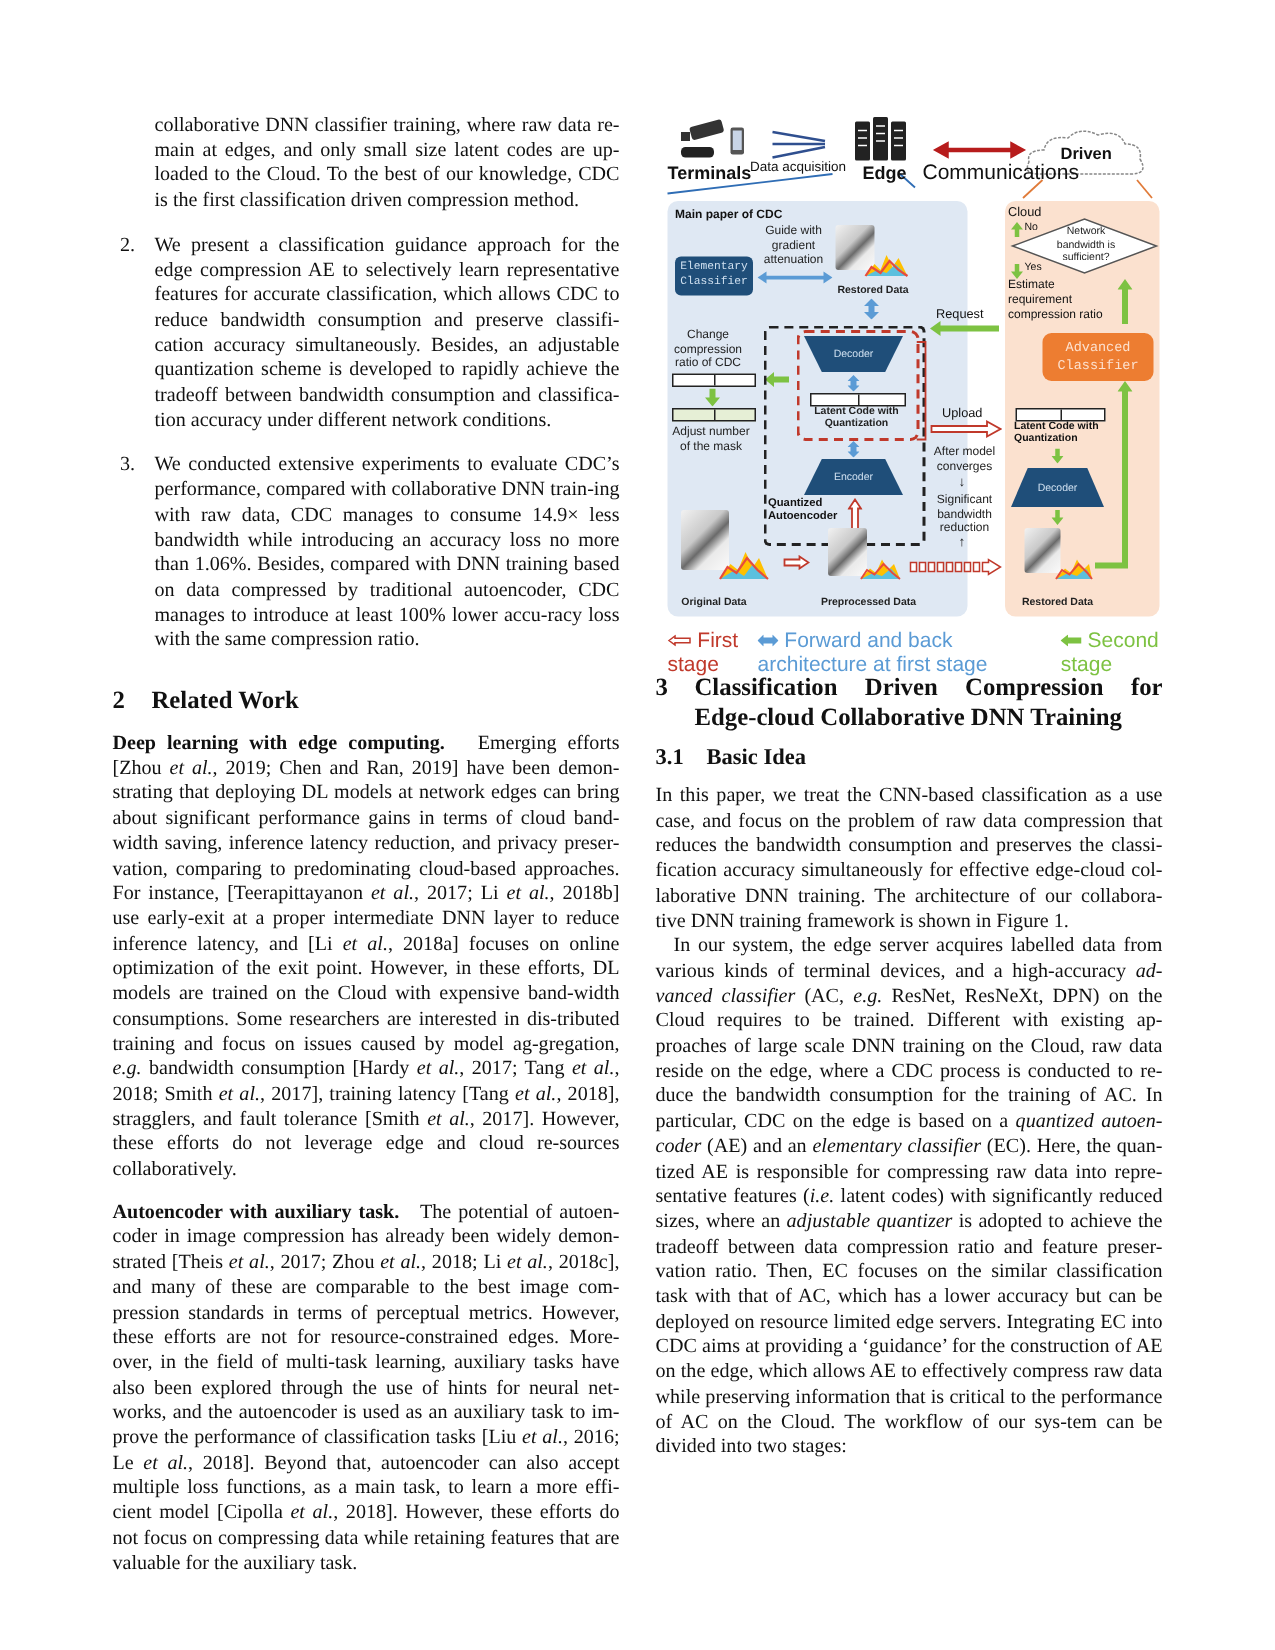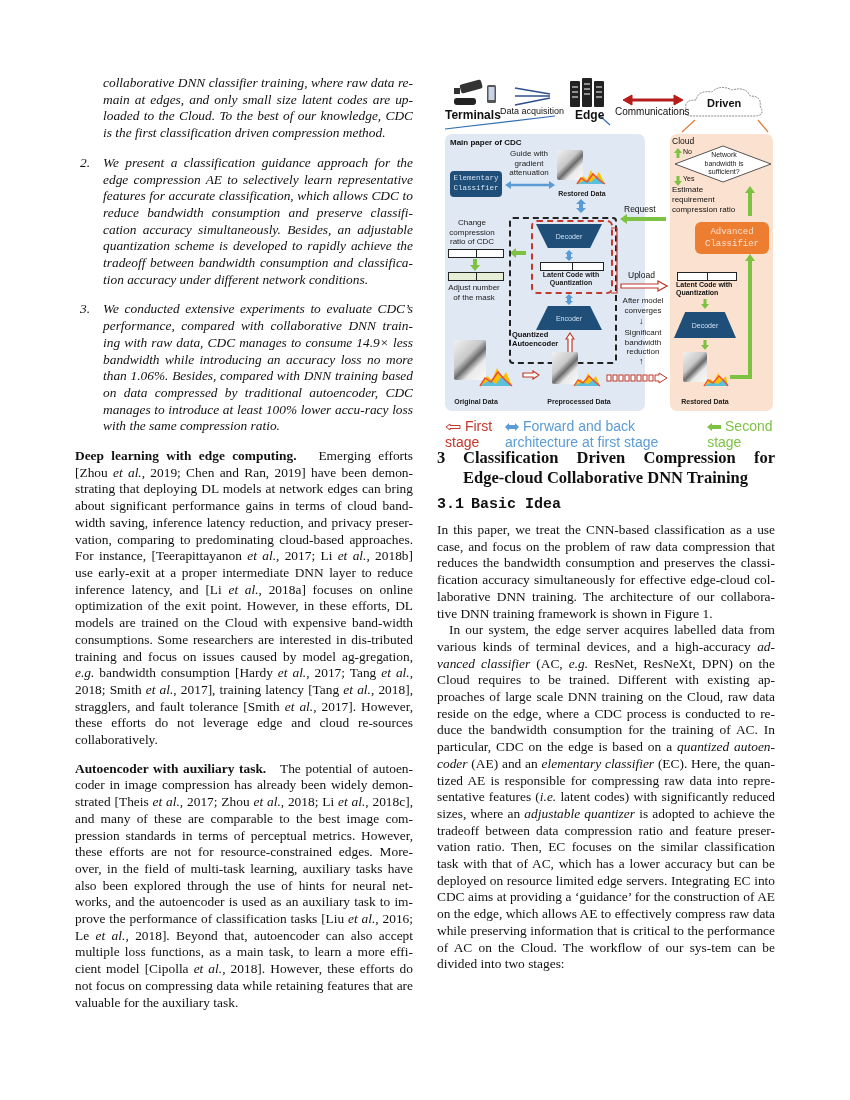--- a/index.html
+++ b/index.html
@@ -1,34 +1,34 @@
 <!DOCTYPE html>
 <html><head>
 <meta charset="utf-8">
 <style>
   html,body{margin:0;padding:0;background:#fff;}
   body{width:850px;height:1100px;position:relative;overflow:hidden;font-family:"Liberation Serif","DejaVu Serif",serif;color:#111;}
   .col{position:absolute;font-size:13.4px;line-height:16.7px;text-align:justify;hyphens:manual;}
   .left{left:75px;top:75px;width:338px;}
   .right{left:437px;top:448px;width:338px;}
   p{margin:0;}
-  .list-item{position:relative;padding-left:28px;margin:0 0 13px 0;font-style:italic;}
+  .list-item{position:relative;padding-left:28px;margin:0 0 13px 0;}
   .list-item .num{position:absolute;left:5px;top:0;}
   .list-item.cont{padding-left:28px;}
   h2{font-size:16.5px;font-weight:bold;margin:0;line-height:20px;}
   h2 .snum{display:inline-block;width:26px;}
   .sec2{margin-top:22px;margin-bottom:10px;}
   .para{margin-bottom:12px;}
   .runin{font-weight:bold;}
   i,em{font-style:italic;}
   .indent{text-indent:12px;}
   .caption{font-size:12.4px;line-height:15.5px;text-align:left;margin-bottom:28px;}
   .h3{font-size:16.5px;font-weight:bold;line-height:20px;display:flex;margin-bottom:8px;}
   .h3 .snum{width:26px;flex:0 0 26px;}
-  .h31{font-size:15px;font-weight:bold;line-height:18px;display:flex;margin-bottom:8px;font-family:Liberation Mono, monospace;}
+  .h31{font-size:15px;font-weight:bold;line-height:18px;display:flex;margin-bottom:8px;}
   .h31 .snum{width:34px;flex:0 0 34px;}
 
   
   .figure{position:absolute;left:440px;top:72px;width:340px;height:365px;font-family:"Liberation Sans","DejaVu Sans",sans-serif;}
   .fig-abs{position:absolute;}
   .panel-left{left:5px;top:62px;width:200px;height:277px;background:#dfe8f3;border-radius:7px;}
   .panel-right{left:230px;top:62px;width:103px;height:277px;background:#fbe1cf;border-radius:7px;}
   .fsm{font-size:8px;line-height:9.5px;color:#222;text-align:center;}
   .fbold{font-weight:bold;}
   .box-dark{background:#1f4e79;color:#cfe0f0;border-radius:4px;font-family:"Liberation Mono","DejaVu Sans Mono",monospace;font-size:7.5px;line-height:10px;text-align:center;}
@@ -49,20 +49,23 @@
   <p class="list-item cont">collaborative DNN classifier training, where raw data re-main at edges, and only small size latent codes are up-loaded to the Cloud. To the best of our knowledge, CDC is the first classification driven compression method.</p>
   <div class="list-item">
     <span class="num">2.</span>
     <span>We present a classification guidance approach for the edge compression AE to selectively learn representative features for accurate classification, which allows CDC to reduce bandwidth consumption and preserve classifi-cation accuracy simultaneously. Besides, an adjustable quantization scheme is developed to rapidly achieve the tradeoff between bandwidth consumption and classifica-tion accuracy under different network conditions.</span>
   </div>
   <div class="list-item">
     <span class="num">3.</span>
     <span>We conducted extensive experiments to evaluate CDC’s performance, compared with collaborative DNN train-ing with raw data, CDC manages to consume 14.9× less bandwidth while introducing an accuracy loss no more than 1.06%.  Besides, compared with DNN training based on data compressed by traditional autoencoder, CDC manages to introduce at least 100% lower accu-racy loss with the same compression ratio.</span>
   </div>
 
+  <h2 class="sec2">
+    <span class="snum">2</span><span>Related Work</span>
+  </h2>
 
   <p class="para">
     <span class="runin">Deep learning with edge computing.</span>&nbsp;&nbsp;
     <span>Emerging efforts [Zhou <i>et al.</i>, 2019; Chen and Ran, 2019] have been demon-strating that deploying DL models at network edges can bring about significant performance gains in terms of cloud band-width saving, inference latency reduction, and privacy preser-vation, comparing to predominating cloud-based approaches. For instance, [Teerapittayanon <i>et al.</i>, 2017; Li <i>et al.</i>, 2018b] use early-exit at a proper intermediate DNN layer to reduce inference latency, and [Li <i>et al.</i>, 2018a] focuses on online optimization of the exit point.  However, in these efforts, DL models are trained on the Cloud with expensive band-width consumptions. Some researchers are interested in dis-tributed training and focus on issues caused by model ag-gregation, <i>e.g.</i> bandwidth consumption [Hardy <i>et al.</i>, 2017; Tang <i>et al.</i>, 2018; Smith <i>et al.</i>, 2017], training latency [Tang <i>et al.</i>, 2018], stragglers, and fault tolerance [Smith <i>et al.</i>, 2017]. However, these efforts do not leverage edge and cloud re-sources collaboratively.</span>
   </p>
   <p class="para">
     <span class="runin">Autoencoder with auxiliary task.</span>&nbsp;&nbsp;
     <span>The potential of autoen-coder in image compression has already been widely demon-strated [Theis <i>et al.</i>, 2017; Zhou <i>et al.</i>, 2018; Li <i>et al.</i>, 2018c], and many of these are comparable to the best image com-pression standards in terms of perceptual metrics. However, these efforts are not for resource-constrained edges.  More-over, in the field of multi-task learning, auxiliary tasks have also been explored through the use of hints for neural net-works, and the autoencoder is used as an auxiliary task to im-prove the performance of classification tasks [Liu <i>et al.</i>, 2016; Le <i>et al.</i>, 2018].  Beyond that, autoencoder can also accept multiple loss functions, as a main task, to learn a more effi-cient model [Cipolla <i>et al.</i>, 2018]. However, these efforts do not focus on compressing data while retaining features that are valuable for the auxiliary task.</span>
   </p>
 </div>
@@ -114,21 +117,21 @@
 
     <line x1="5" y1="57" x2="115" y2="44" stroke="#2f6db5" stroke-width="1.2"></line>
     <line x1="160" y1="44" x2="170" y2="53" stroke="#2f6db5" stroke-width="1.2"></line>
     <line x1="242" y1="60" x2="255" y2="48" stroke="#e07b39" stroke-width="1.2"></line>
     <line x1="318" y1="48" x2="328" y2="60" stroke="#e07b39" stroke-width="1.2"></line>
   </svg>
 
   <div class="fig-abs fbold" style="left:5px;top:36px;font-size:12px;">Terminals</div>
   <div class="fig-abs" style="left:60px;top:34px;font-size:9px;">Data acquisition</div>
   <div class="fig-abs fbold" style="left:135px;top:36px;font-size:12px;">Edge</div>
-  <div class="fig-abs" style="left:175px;top:34px;font-size:10px;">Communications</div>
+  <div class="fig-abs" style="left:175px;top:34px;font-size:14px;">Communications</div>
   <div class="fig-abs fbold" style="left:267px;top:25px;font-size:11px;">Driven</div>
 
   <div class="fig-abs panel-left"></div>
   <div class="fig-abs panel-right"></div>
 
   <div class="fig-abs fbold" style="left:10px;top:66px;font-size:8px;">Main paper of CDC</div>
   <div class="fig-abs fsm" style="left:64px;top:77px;width:50px;">Guide with gradient attenuation</div>
   <div class="fig-abs box-dark" style="left:10px;top:99px;width:52px;height:24px;padding-top:2px;">Elementary Classifier</div>
   <svg class="fig-abs" style="left:65px;top:108px" width="50" height="10">
     <line x1="5" y1="5" x2="45" y2="5" stroke="#5b9bd5" stroke-width="2.5"></line>

